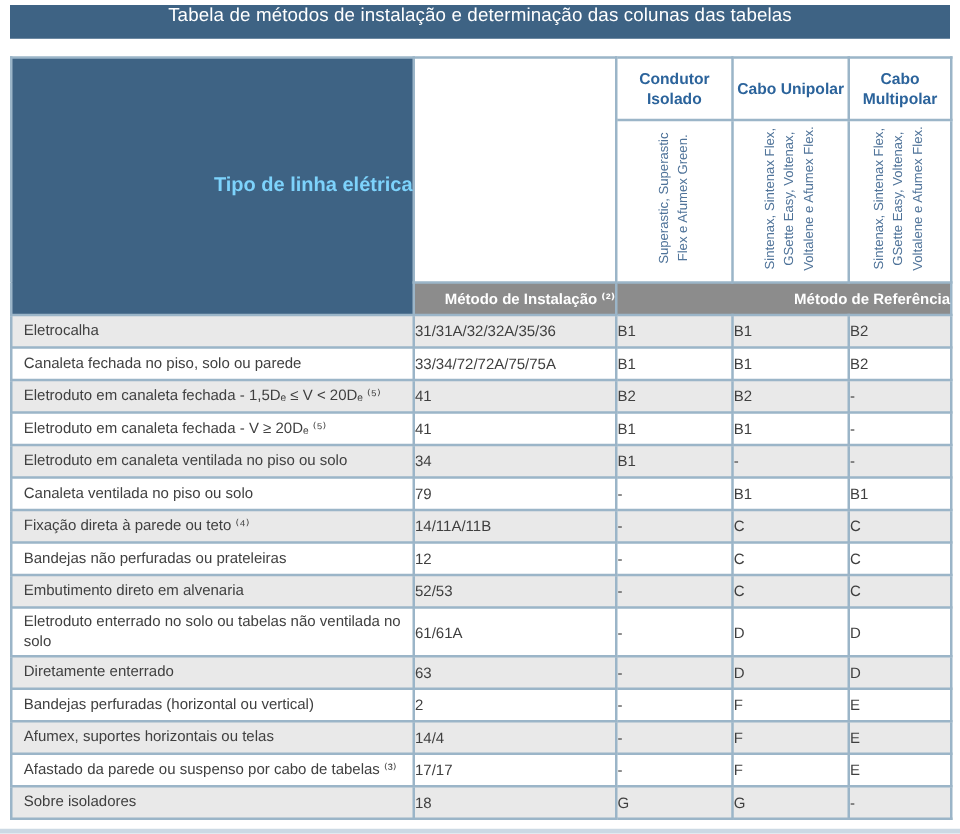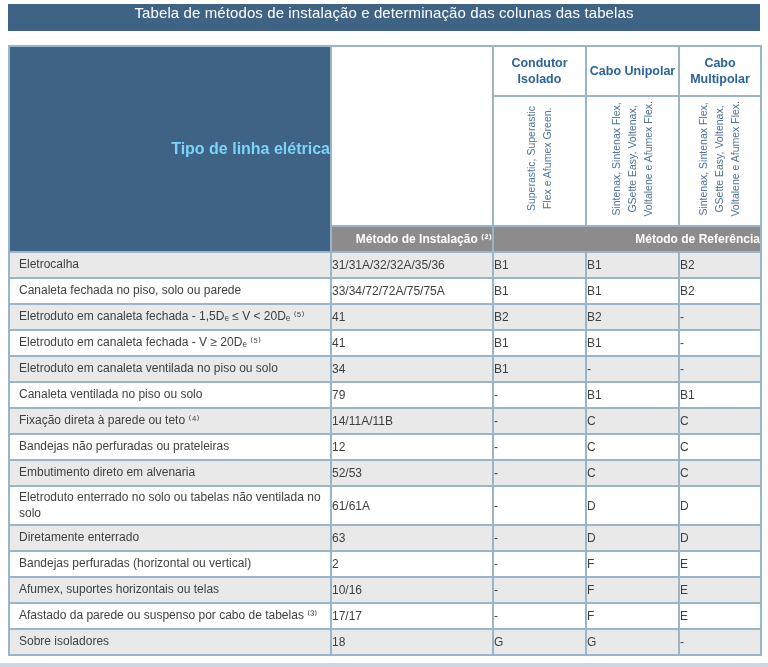--- a/index.html
+++ b/index.html
@@ -222,21 +222,21 @@
         </tr>
         <tr class="even">
           <td class="type-cell">Bandejas perfuradas (horizontal ou vertical)</td>
           <td class="val-cell">2</td>
           <td class="val-cell">-</td>
           <td class="val-cell">F</td>
           <td class="val-cell">E</td>
         </tr>
         <tr class="odd">
           <td class="type-cell">Afumex, suportes horizontais ou telas</td>
-          <td class="val-cell">10/16</td>
+          <td class="val-cell">14/4</td>
           <td class="val-cell">-</td>
           <td class="val-cell">F</td>
           <td class="val-cell">E</td>
         </tr>
         <tr class="even">
           <td class="type-cell">Afastado da parede ou suspenso por cabo de tabelas ⁽³⁾</td>
           <td class="val-cell">17/17</td>
           <td class="val-cell">-</td>
           <td class="val-cell">F</td>
           <td class="val-cell">E</td>

